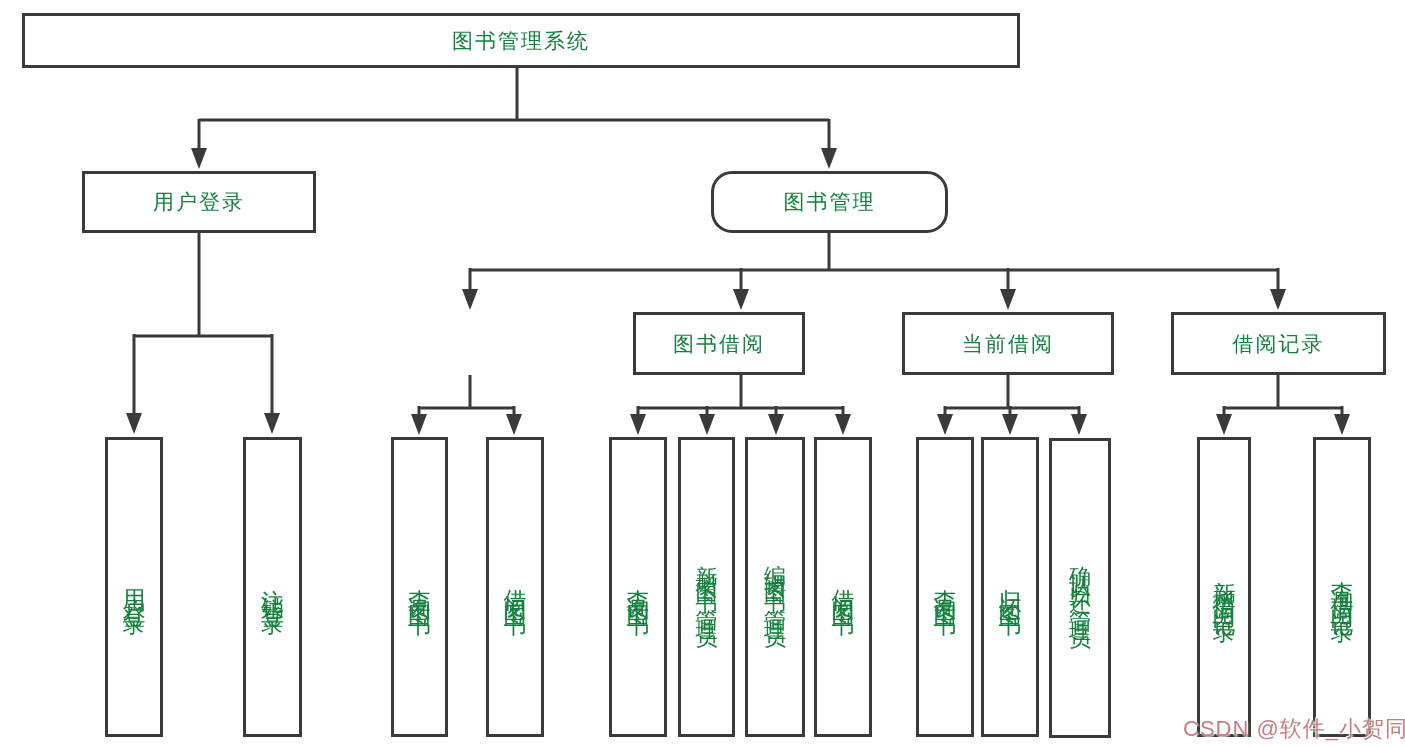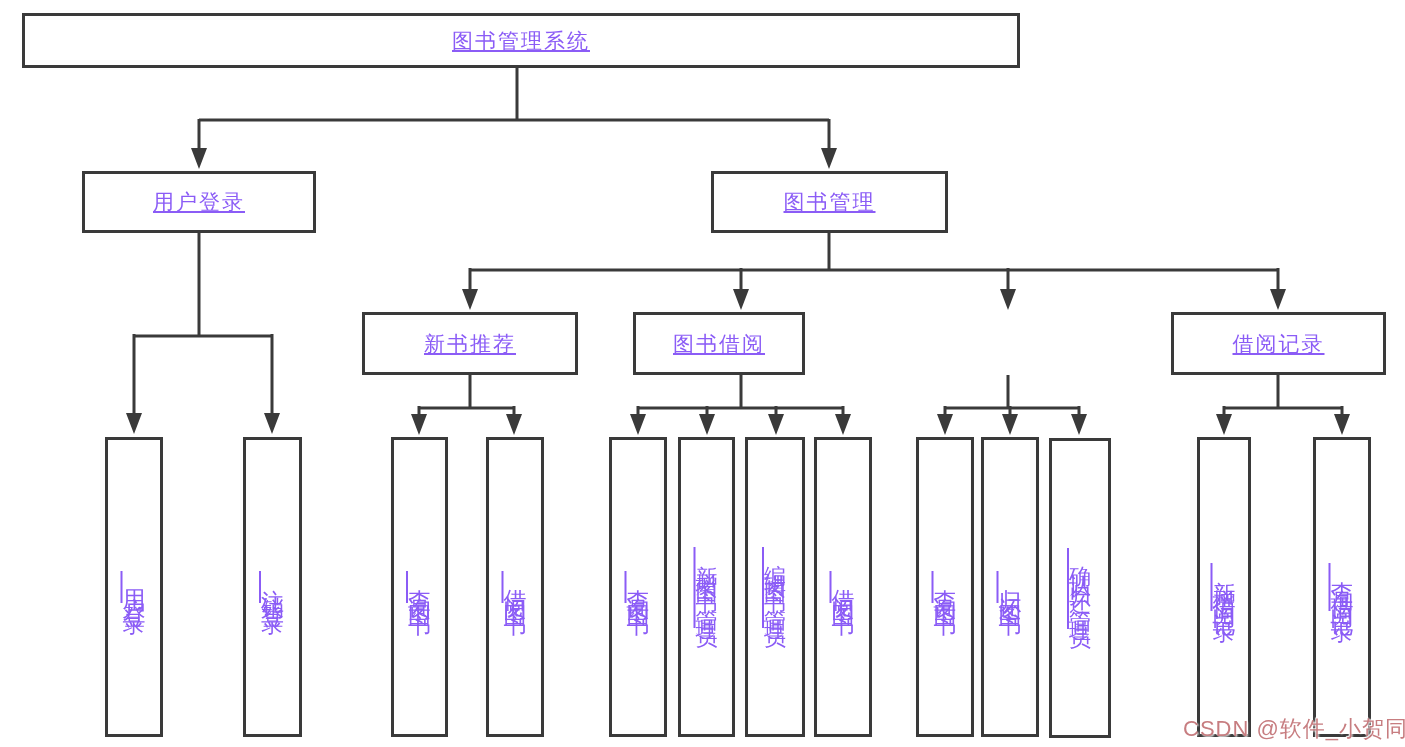--- a/index.html
+++ b/index.html
@@ -20,23 +20,22 @@
   .wire-path { stroke: #3a3a3a; stroke-width: 3; fill: none; }
   .arrow-heads { fill: #3a3a3a; stroke: none; }
   .node {
     position: absolute;
     box-sizing: border-box;
     border: 3px solid #3a3a3a;
     background: #ffffff;
     display: flex;
     align-items: center;
     justify-content: center;
-    color: #8b5cf6;
+    color: #15803d;
     z-index: 2;
-    text-decoration: underline;
   }
   .node-h { font-size: 21px; letter-spacing: 2px; white-space: nowrap; }
   .node-v {
     writing-mode: vertical-rl;
     text-orientation: mixed;
     font-size: 23px;
     letter-spacing: 8px;
     line-height: 1;
   }
   .v-long { font-size: 22px; letter-spacing: 9px; }
@@ -84,24 +83,24 @@
       M937 414 L953 414 L945 435 Z
       M1002 414 L1018 414 L1010 435 Z
       M1071 414 L1087 414 L1079 435 Z
       M1216 414 L1232 414 L1224 435 Z
       M1334 414 L1350 414 L1342 435 Z"></path>
   </svg>
 
   <div class="node node-h" style="left:22px; top:13px; width:998px; height:55px;">图书管理系统</div>
 
   <div class="node node-h" style="left:82px; top:171px; width:234px; height:62px;">用户登录</div>
-  <div class="node node-h" style="left:711px; top:171px; width:237px; height:62px;">图书管理</div>
+  <div class="node node-h" style="left:711px; top:171px; width:237px; height:62px;border-radius:21px;">图书管理</div>
 
-  <div class="node node-h" style="left:362px; top:312px; width:216px; height:63px;">新书推荐</div>
   <div class="node node-h" style="left:633px; top:312px; width:172px; height:63px;">图书借阅</div>
+  <div class="node node-h" style="left:902px; top:312px; width:212px; height:63px;">当前借阅</div>
   <div class="node node-h" style="left:1171px; top:312px; width:215px; height:63px;">借阅记录</div>
 
   <div class="node node-v" style="left:105px; top:437px; width:58px; height:300px;">用户登录</div>
   <div class="node node-v" style="left:243px; top:437px; width:59px; height:300px;">注销登录</div>
 
   <div class="node node-v" style="left:391px; top:437px; width:57px; height:300px;">查询图书</div>
   <div class="node node-v" style="left:486px; top:437px; width:58px; height:300px;">借阅图书</div>
 
   <div class="node node-v" style="left:609px; top:437px; width:58px; height:300px;">查询图书</div>
   <div class="node node-v v-long" style="left:678px; top:437px; width:57px; height:300px;">新增图书（管理员）</div>

